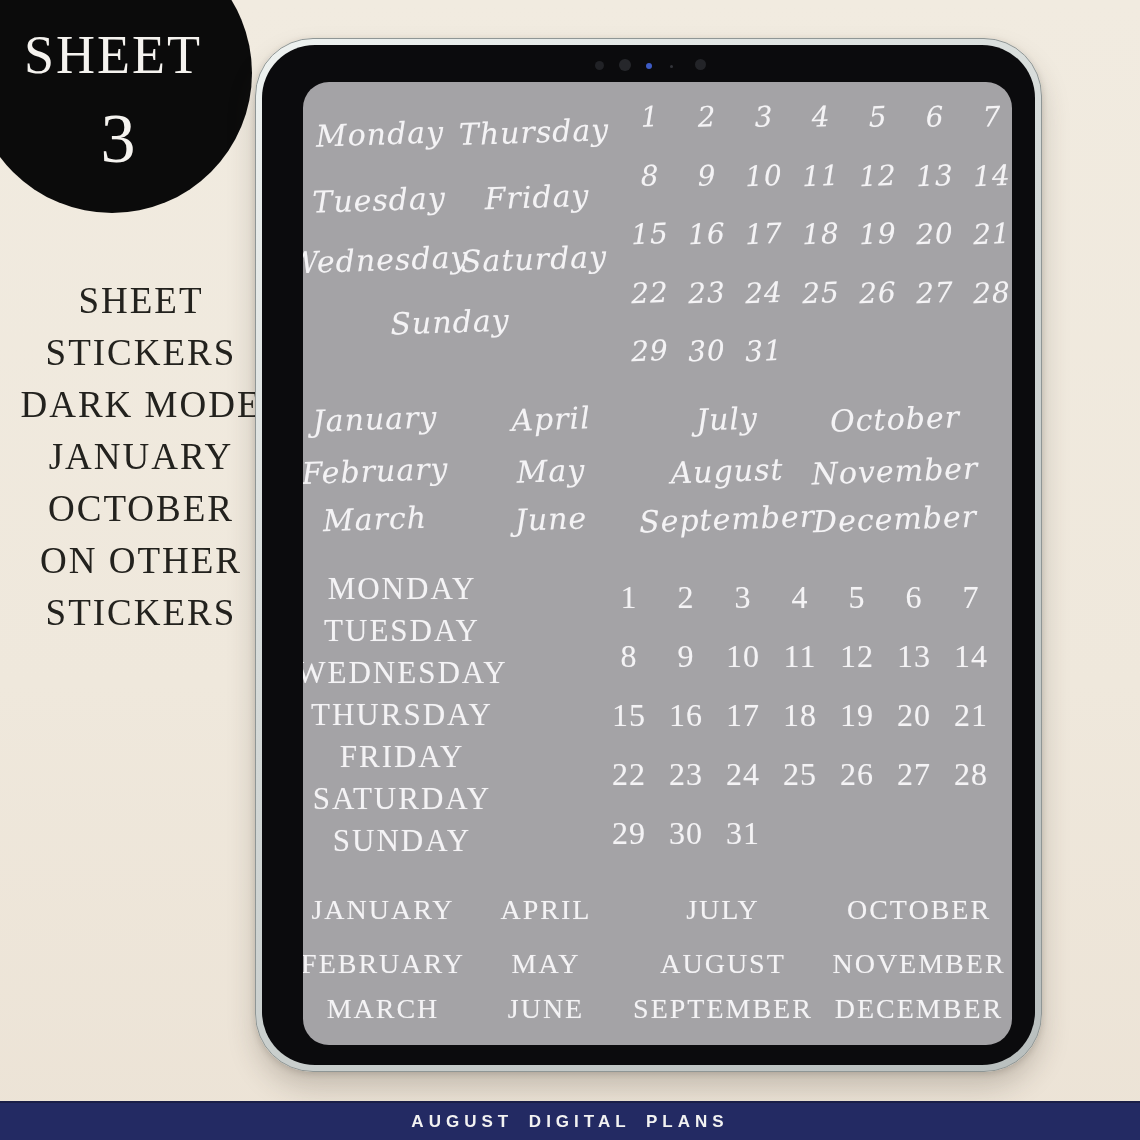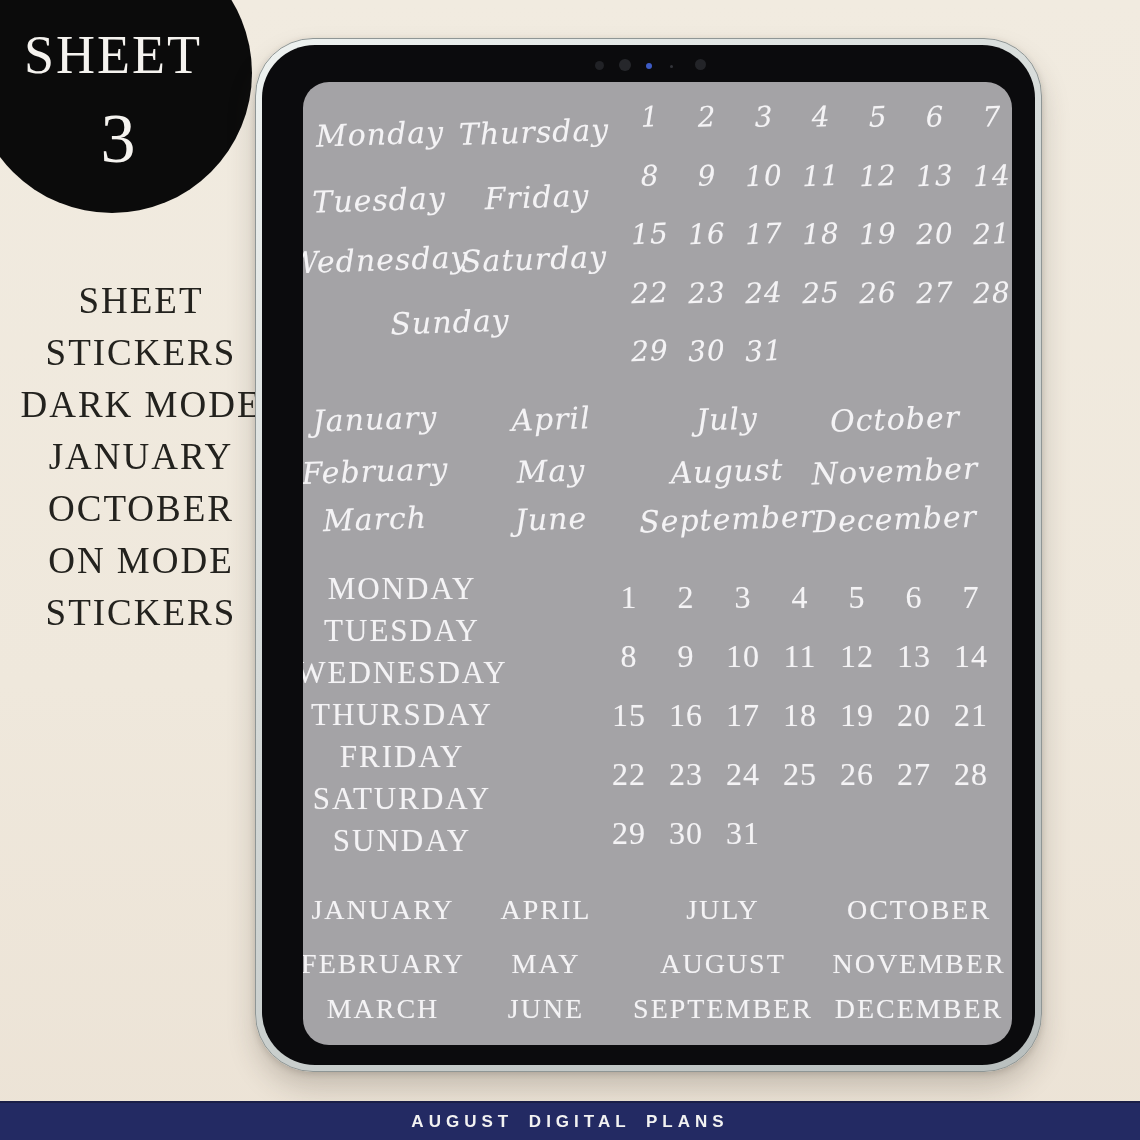--- a/index.html
+++ b/index.html
@@ -68,21 +68,21 @@
     <span class="t1">SHEET</span>
     <span class="t2">3</span>
   </div>
 
   <div class="caption">
       <div>SHEET</div>
       <div>STICKERS</div>
       <div>DARK MODE</div>
       <div>JANUARY</div>
       <div>OCTOBER</div>
-      <div>ON MODE</div>
+      <div>ON OTHER</div>
       <div>STICKERS</div>
     </div>
 
   <div class="tablet">
     <div class="bezel">
       <span class="dot" style="left:333px;top:16px;width:9px;height:9px;"></span>
       <span class="dot" style="left:357px;top:14px;width:12px;height:12px;background:#26272b;"></span>
       <span class="dot" style="left:384px;top:18px;width:6px;height:6px;background:#3d5bc4;"></span>
       <span class="dot" style="left:408px;top:20px;width:3px;height:3px;background:#33343a;"></span>
       <span class="dot" style="left:433px;top:14px;width:11px;height:11px;background:#232428;"></span>

